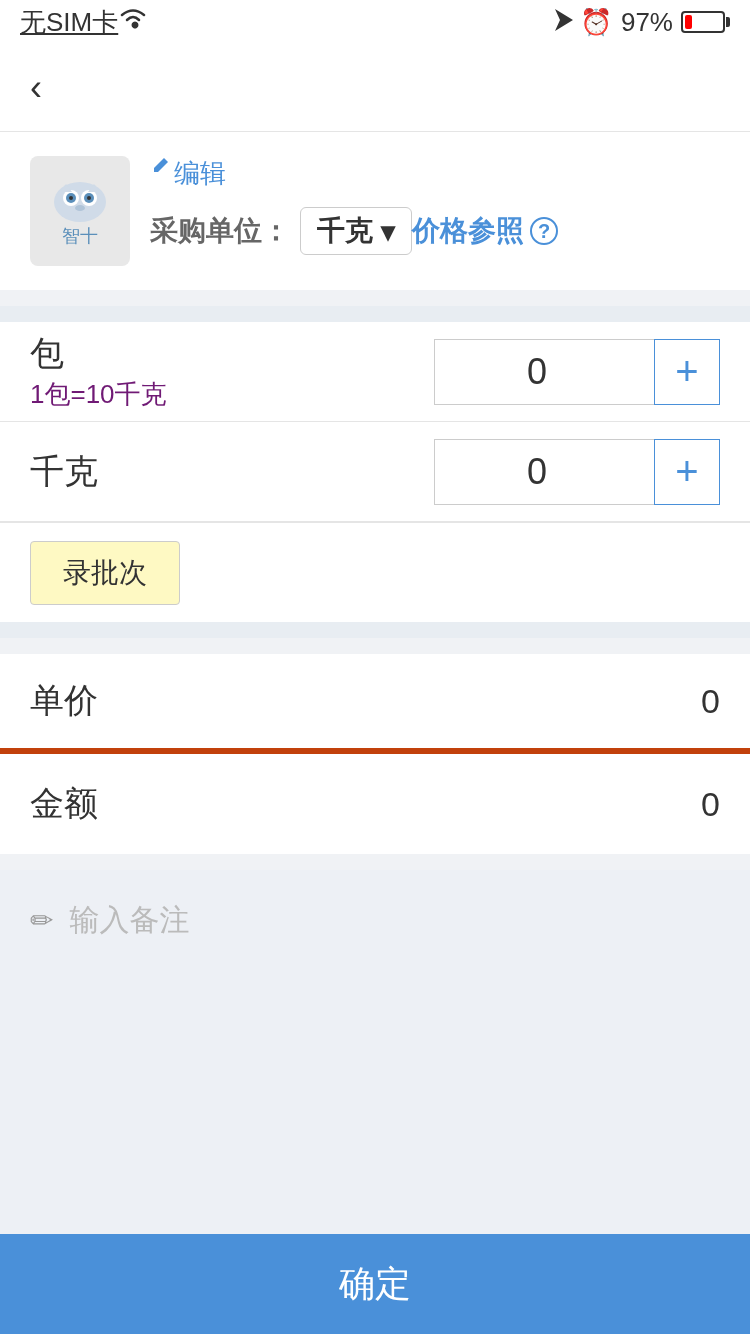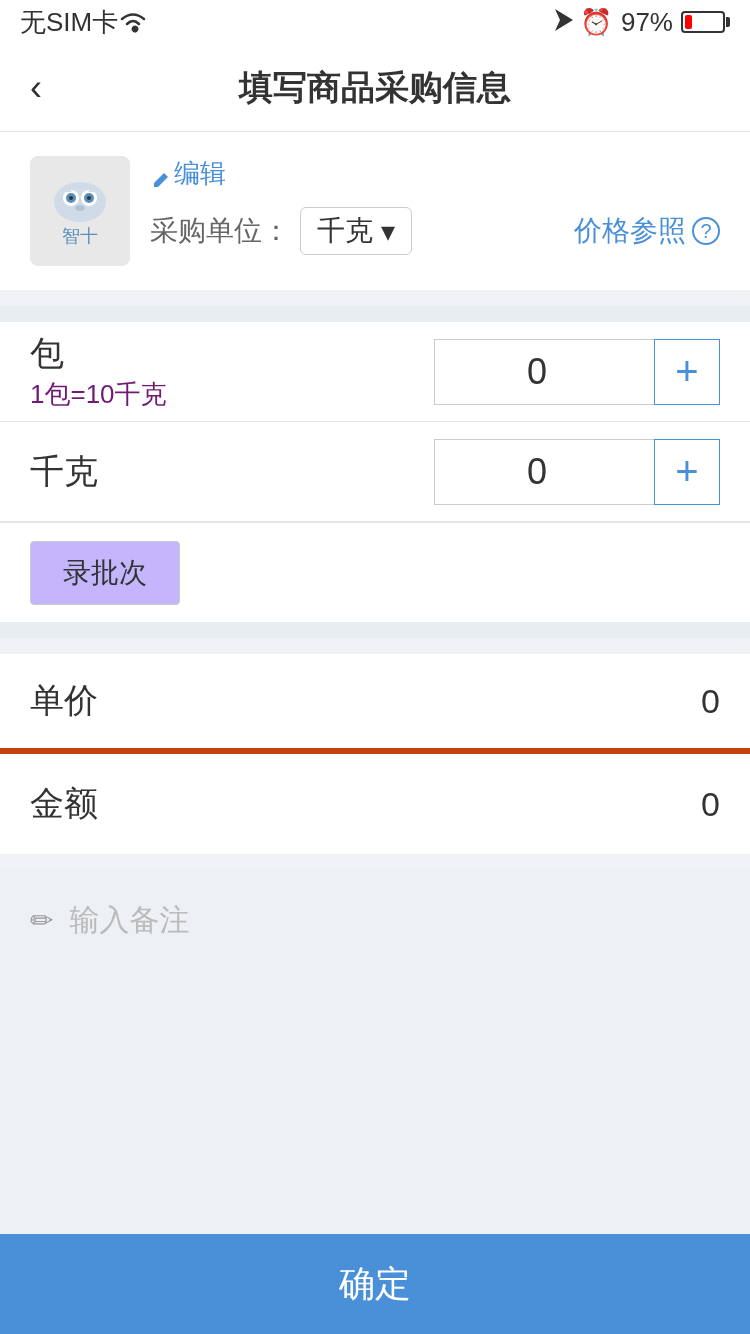--- a/index.html
+++ b/index.html
@@ -20,23 +20,24 @@
       background: #fff;
       display: flex;
       align-items: center;
       justify-content: space-between;
       padding: 0 20px;
       font-size: 28px;
       font-weight: 500;
     }
     .status-left {
       display: flex;
-      align-items: flex-end;
+      align-items: flex-start;
       gap: 0;
       font-size: 26px;
+      text-decoration: underline;
     }
     .status-center {
       font-size: 30px;
       font-weight: 600;
     }
     .status-right {
       display: flex;
       align-items: center;
       gap: 8px;
       font-size: 26px;
@@ -130,28 +131,29 @@
     }
     .product-name {
       font-size: 32px;
       color: #333;
       font-weight: 500;
     }
     .edit-btn {
       color: #4a90d9;
       font-size: 26px;
       display: flex;
-      align-items: flex-end;
+      align-items: flex-start;
       gap: 4px;
       cursor: pointer;
     }
     .product-unit-row {
       display: flex;
       align-items: center;
-      justify-content: space-between;
+      justify-content: flex-start;
+      font-weight: bold;
     }
     .unit-label {
       font-size: 28px;
       color: #666;
     }
     .unit-dropdown {
       display: flex;
       align-items: center;
       border: 1px solid #ccc;
       border-radius: 6px;
@@ -238,21 +240,21 @@
       padding: 0 30px;
       height: 100px;
       border-top: 1px solid #e5e5e5;
     }
     .total-text {
       font-size: 32px;
       color: #333;
     }
     .batch-btn {
       border: 1px solid #ccc;
-      background: #c4b5fd;
+      background: #fef9c3;
       padding: 12px 32px;
       font-size: 28px;
       color: #333;
       cursor: pointer;
       border-radius: 4px;
     }
 
     
     .price-section {
       background: #fff;
@@ -347,21 +349,20 @@
       <span class="battery-body">
         <span class="battery-fill"></span>
       </span>
       <span class="battery-tip"></span>
     </span>
   </div>
 </div>
 
 <div class="nav-bar">
   <div class="nav-back">‹</div>
-  <div class="nav-title">填写商品采购信息</div>
 </div>
 
 <div class="product-section">
   <div class="product-logo">
     <svg width="60" height="50" viewBox="0 0 60 50">
 
       <ellipse cx="30" cy="28" rx="26" ry="20" fill="#d0dbe8"></ellipse>
       <circle cx="21" cy="24" r="8" fill="#fff"></circle>
       <circle cx="39" cy="24" r="8" fill="#fff"></circle>
       <circle cx="21" cy="24" r="5" fill="#5b8fba"></circle>

